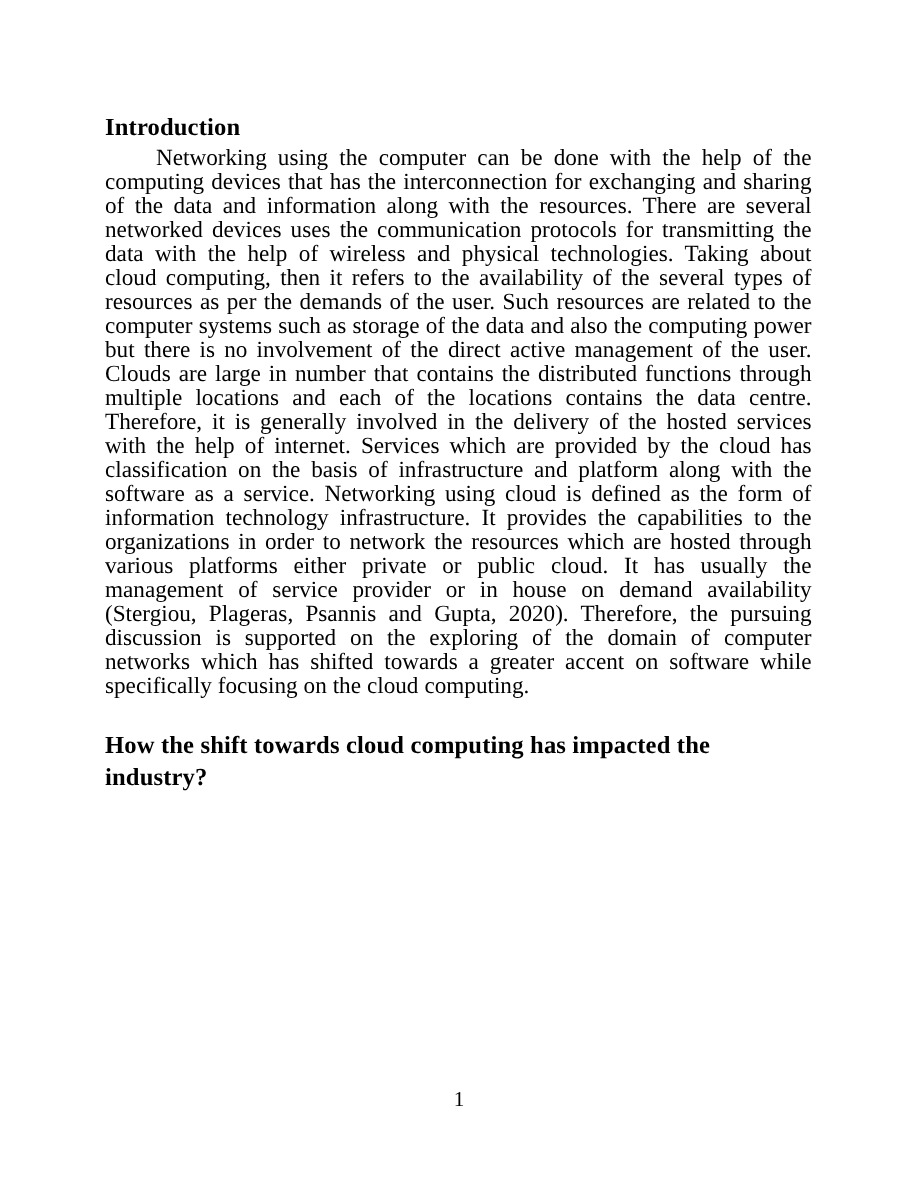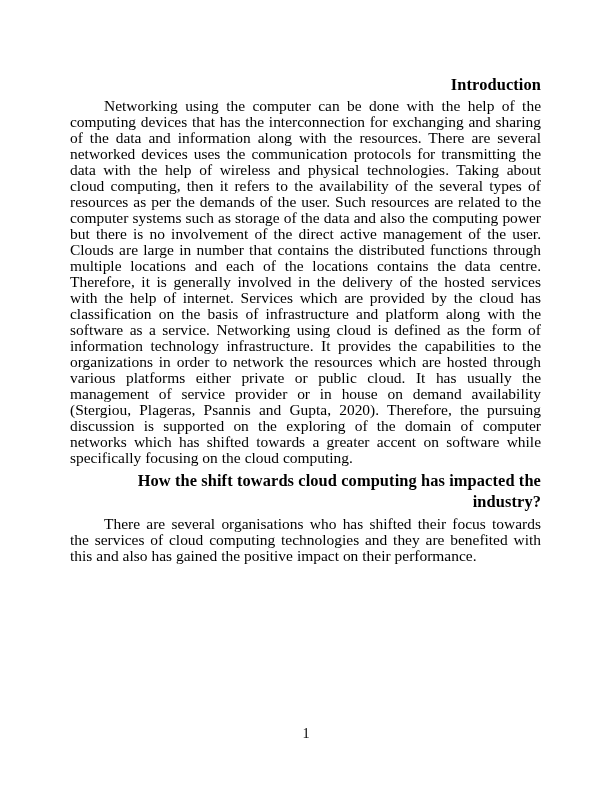--- a/index.html
+++ b/index.html
@@ -31,25 +31,24 @@
     top: 74px;
     width: 471px;
   }
 
   .heading {
     font-size: 12.3pt;
     font-weight: bold;
     line-height: 1.32;
     margin: 0 0 2px 0;
     letter-spacing: 0.1px;
-    text-align: right;
   }
 
   .heading.second {
-    margin-top: 4px;
+    margin-top: 20px;
     margin-bottom: 3px;
   }
 
   p.body-para {
     font-size: 11.6pt;
     line-height: 16px;
     text-align: justify;
     text-justify: inter-word;
     margin: 0;
     text-indent: 34px;
@@ -73,19 +72,18 @@
 <div id="page">
 
   <div id="content">
 
     <h2 class="heading">Introduction</h2>
 
     <p class="body-para">Networking using the computer can be done with the help of the computing devices that has the interconnection for exchanging and sharing of the data and information along with the resources. There are several networked devices uses the communication protocols for transmitting the data with the help of wireless and physical technologies. Taking about cloud computing, then it refers to the availability of the several types of resources as per the demands of the user. Such resources are related to the computer systems such as storage of the data and also the computing power but there is no involvement of the direct active management of the user. Clouds are large in number that contains the distributed functions through multiple locations and each of the locations contains the data centre. Therefore, it is generally involved in the delivery of the hosted services with the help of internet. Services which are provided by the cloud has classification on the basis of infrastructure and platform along with the software as a service. Networking using cloud is defined as the form of information technology infrastructure. It provides the capabilities to the organizations in order to network the resources which are hosted through various platforms either private or public cloud. It has usually the management of service provider or in house on demand availability (Stergiou, Plageras, Psannis and Gupta, 2020). Therefore, the pursuing discussion is supported on the exploring of the domain of computer networks which has shifted towards a greater accent on software while specifically focusing on the cloud computing.</p>
 
     <h2 class="heading second">How the shift towards cloud computing has impacted the industry?</h2>
 
-    <p class="body-para">There are several organisations who has shifted their focus towards the services of cloud computing technologies and they are benefited with this and also has gained the positive impact on their performance.</p>
 
   </div>
 
   <div id="page-number">1</div>
 
 </div>
 
 </body></html>

